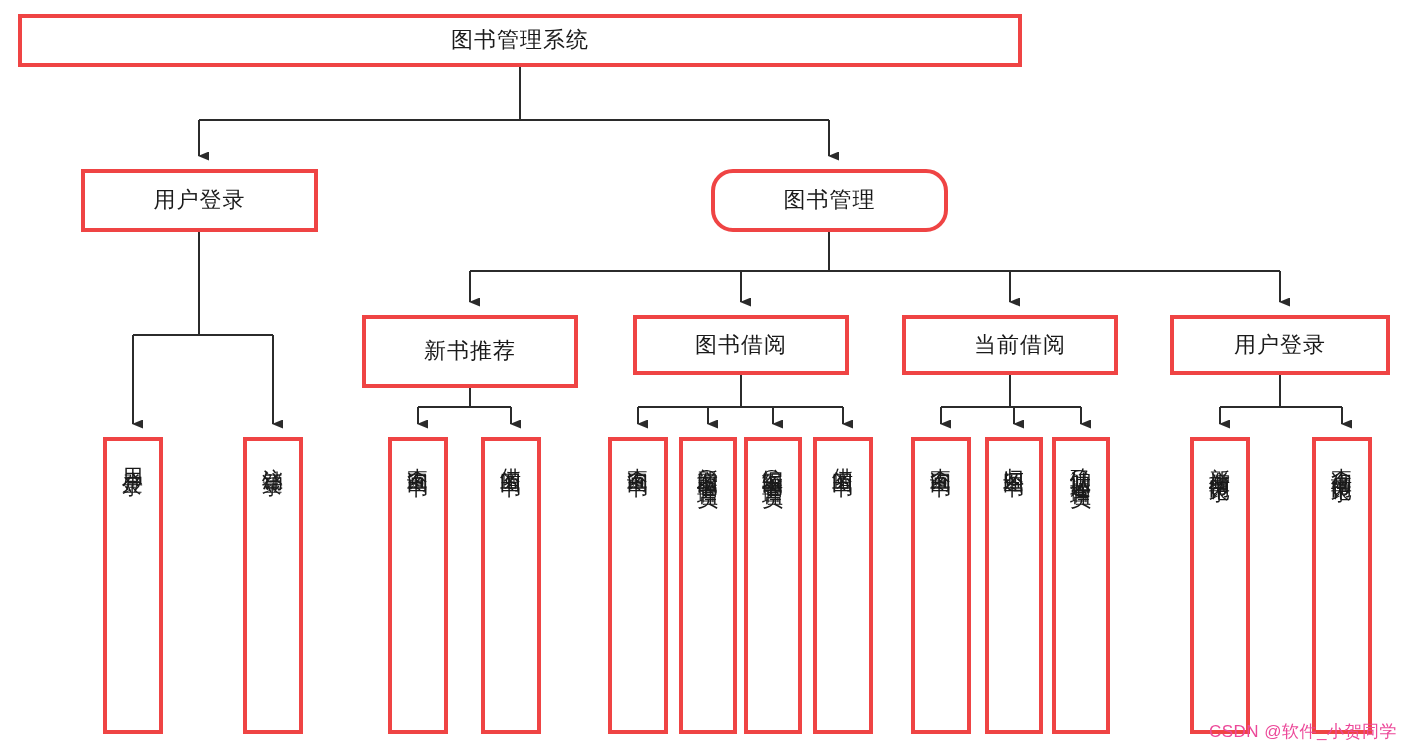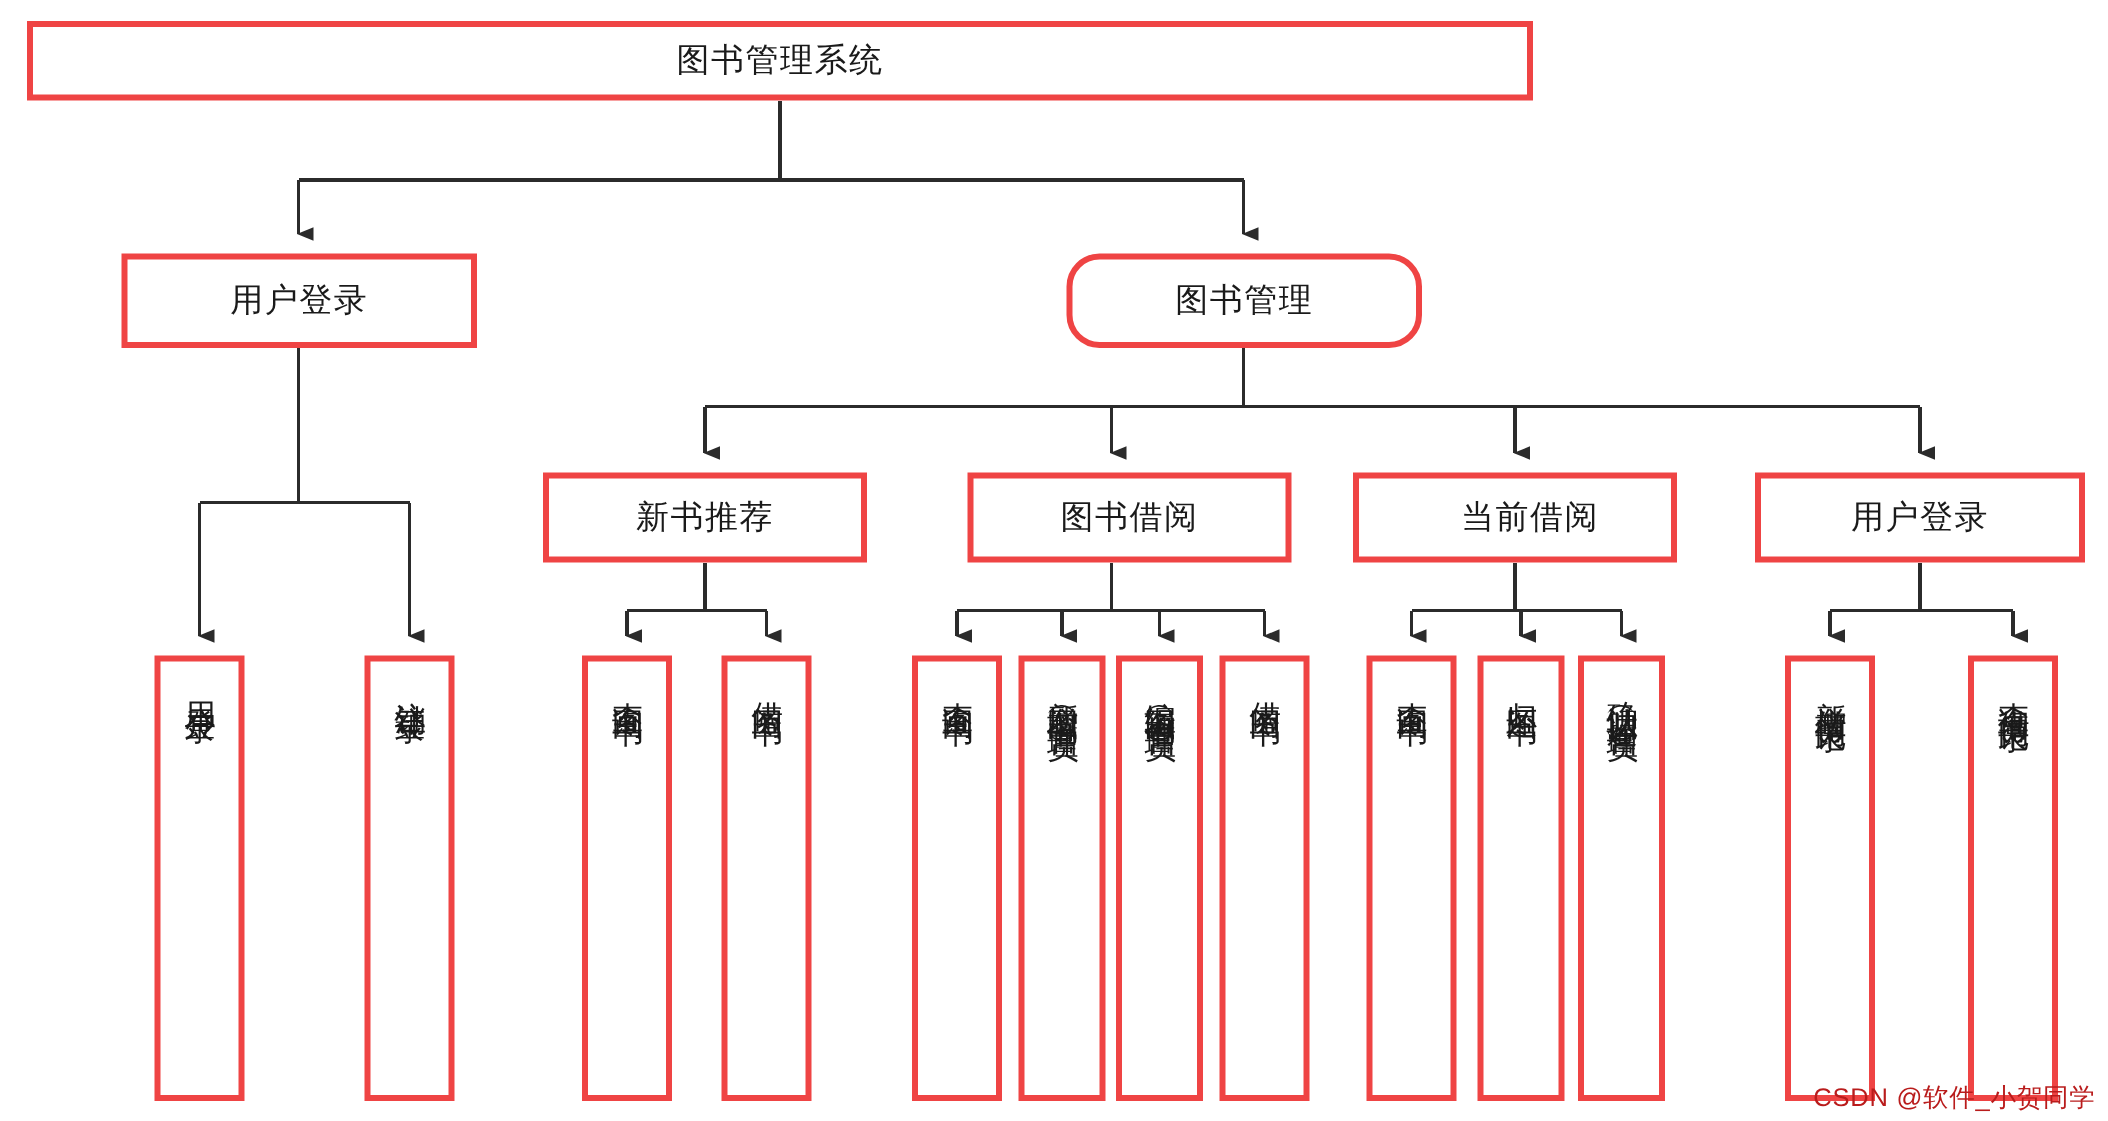--- a/index.html
+++ b/index.html
@@ -55,21 +55,21 @@
     letter-spacing: 3px;
     line-height: 1.0;
     white-space: nowrap;
     display: block;
   }
   .watermark {
     position: absolute;
     right: 8px;
     bottom: 4px;
     font-size: 17px;
-    color: #b91c1c;
+    color: #ec4899;
     letter-spacing: 0.5px;
     white-space: nowrap;
     user-select: none;
     margin-left: 48px;
   }
 </style>
 </head>
 <body>
 
 <div id="diagram-root">
@@ -129,24 +129,24 @@
     <span>图书管理系统</span>
   </div>
 
   <div class="node horiz" style="left:81px; top:169px; width:237px; height:63px;">
     <span>用户登录</span>
   </div>
   <div class="node horiz" style="left:711px; top:169px; width:237px; height:63px;border-radius:22px;">
     <span>图书管理</span>
   </div>
 
-  <div class="node horiz" style="left:362px; top:315px; width:216px; height:60px;">
+  <div class="node horiz" style="left:362px; top:315px; width:216px; height:73px;">
     <span>新书推荐</span>
   </div>
-  <div class="node horiz" style="left:633px; top:315px; width:216px; height:60px;margin-left:12px;">
+  <div class="node horiz" style="left:633px; top:315px; width:216px; height:60px;">
     <span>图书借阅</span>
   </div>
   <div class="node horiz" style="left:902px; top:315px; width:216px; height:60px;padding-left:20px;">
     <span>当前借阅</span>
   </div>
   <div class="node horiz" style="left:1170px; top:315px; width:220px; height:60px;">
     <span>用户登录</span>
   </div>
 
   <div class="node vert" style="left:103px; top:437px; width:60px; height:297px;">

